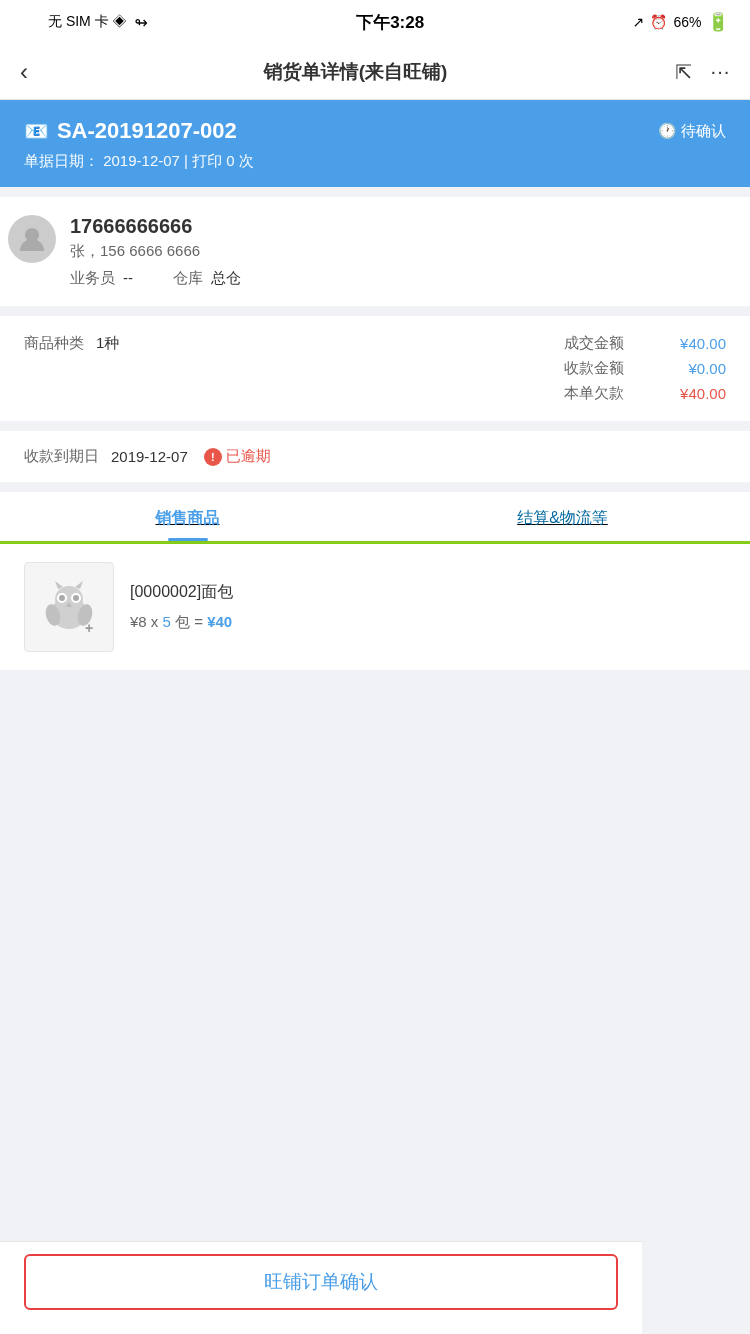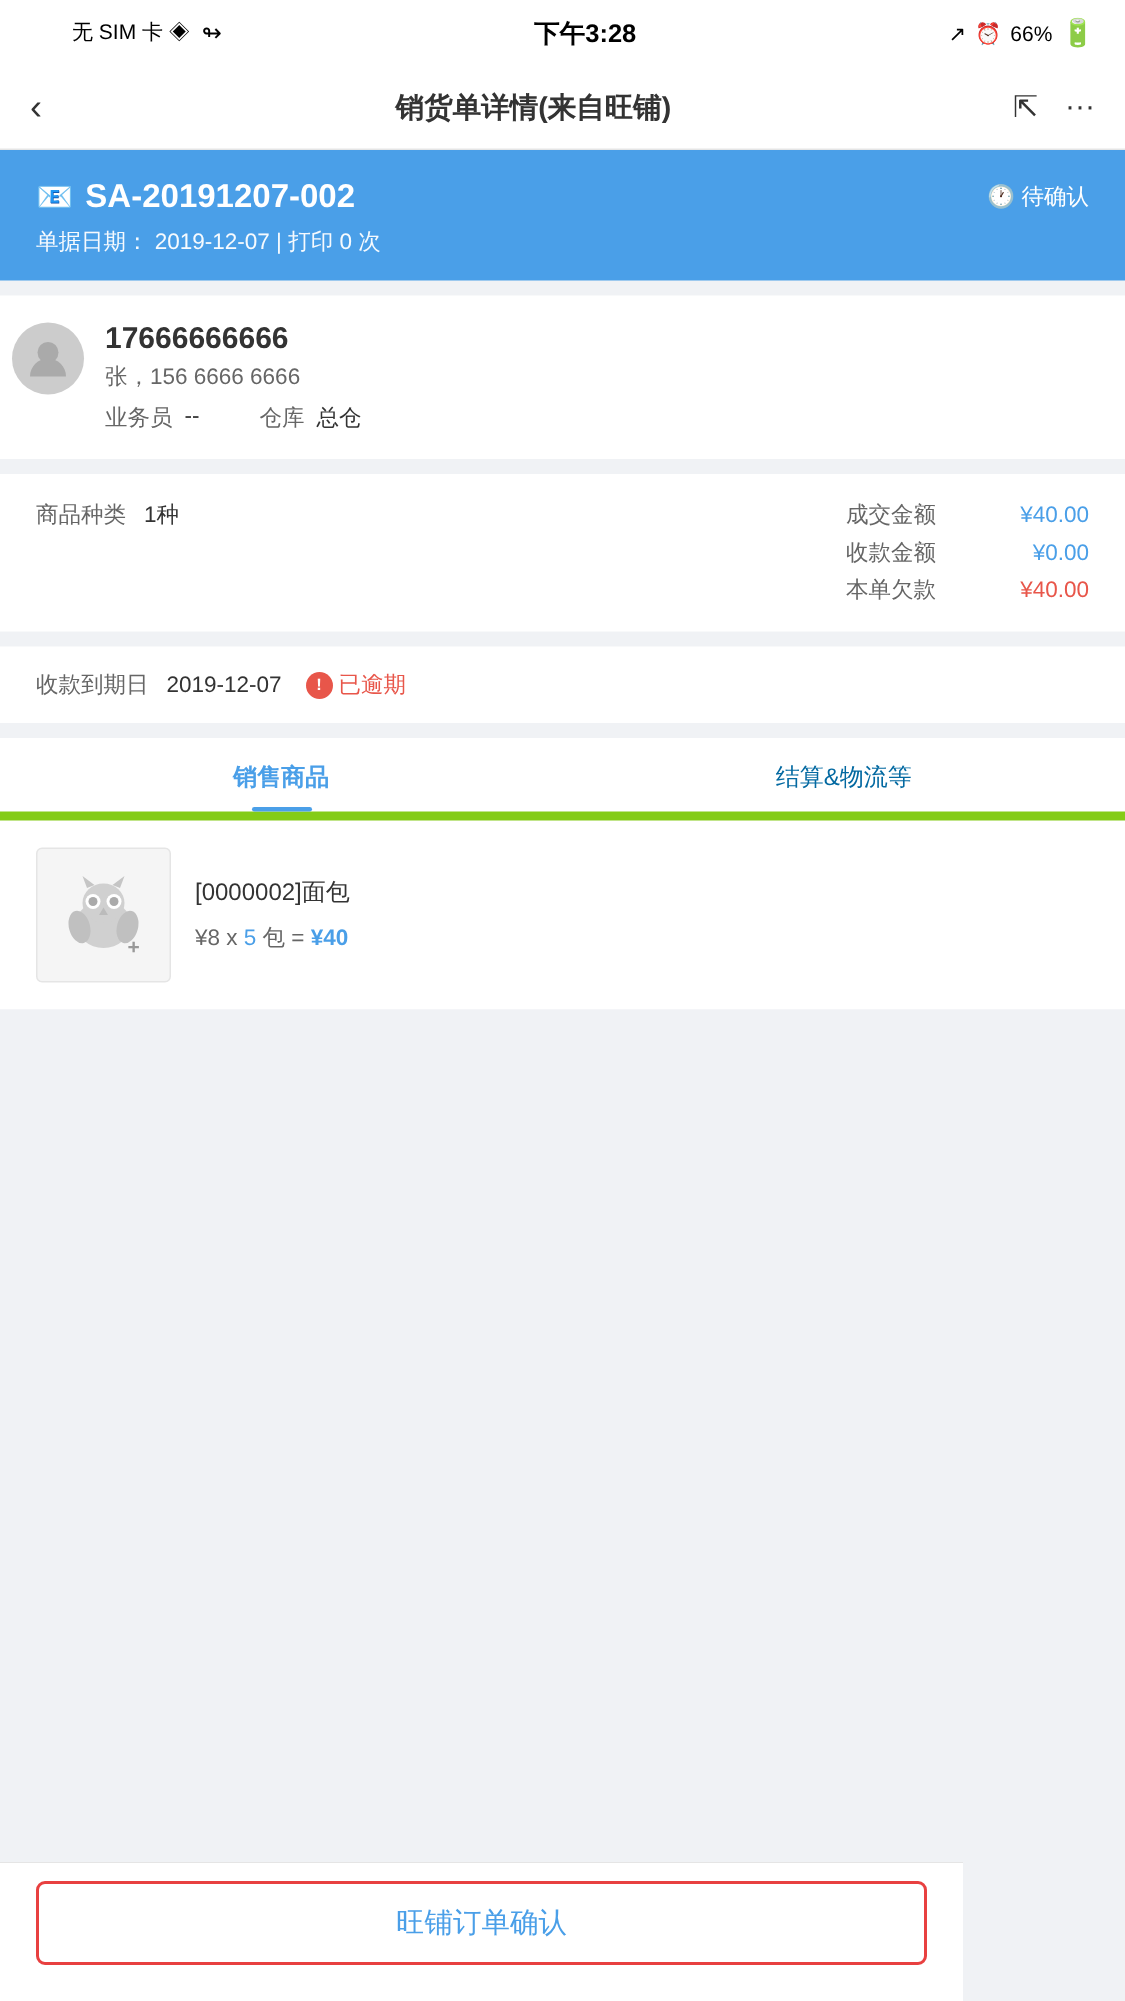--- a/index.html
+++ b/index.html
@@ -197,21 +197,22 @@
       color: #e8564a;
     }
 
     
     .tabs-section {
       background: #fff;
       margin-top: 10px;
     }
     .tabs-row {
       display: flex;
-      border-bottom: 6px solid #84cc16;
+      border-bottom: 3px solid #84cc16;
+      text-decoration: underline;
     }
     .tab-item {
       flex: 1;
       text-align: center;
       padding: 16px 0 12px;
       font-size: 16px;
       color: #0369a1;
       cursor: pointer;
       position: relative;
     }

